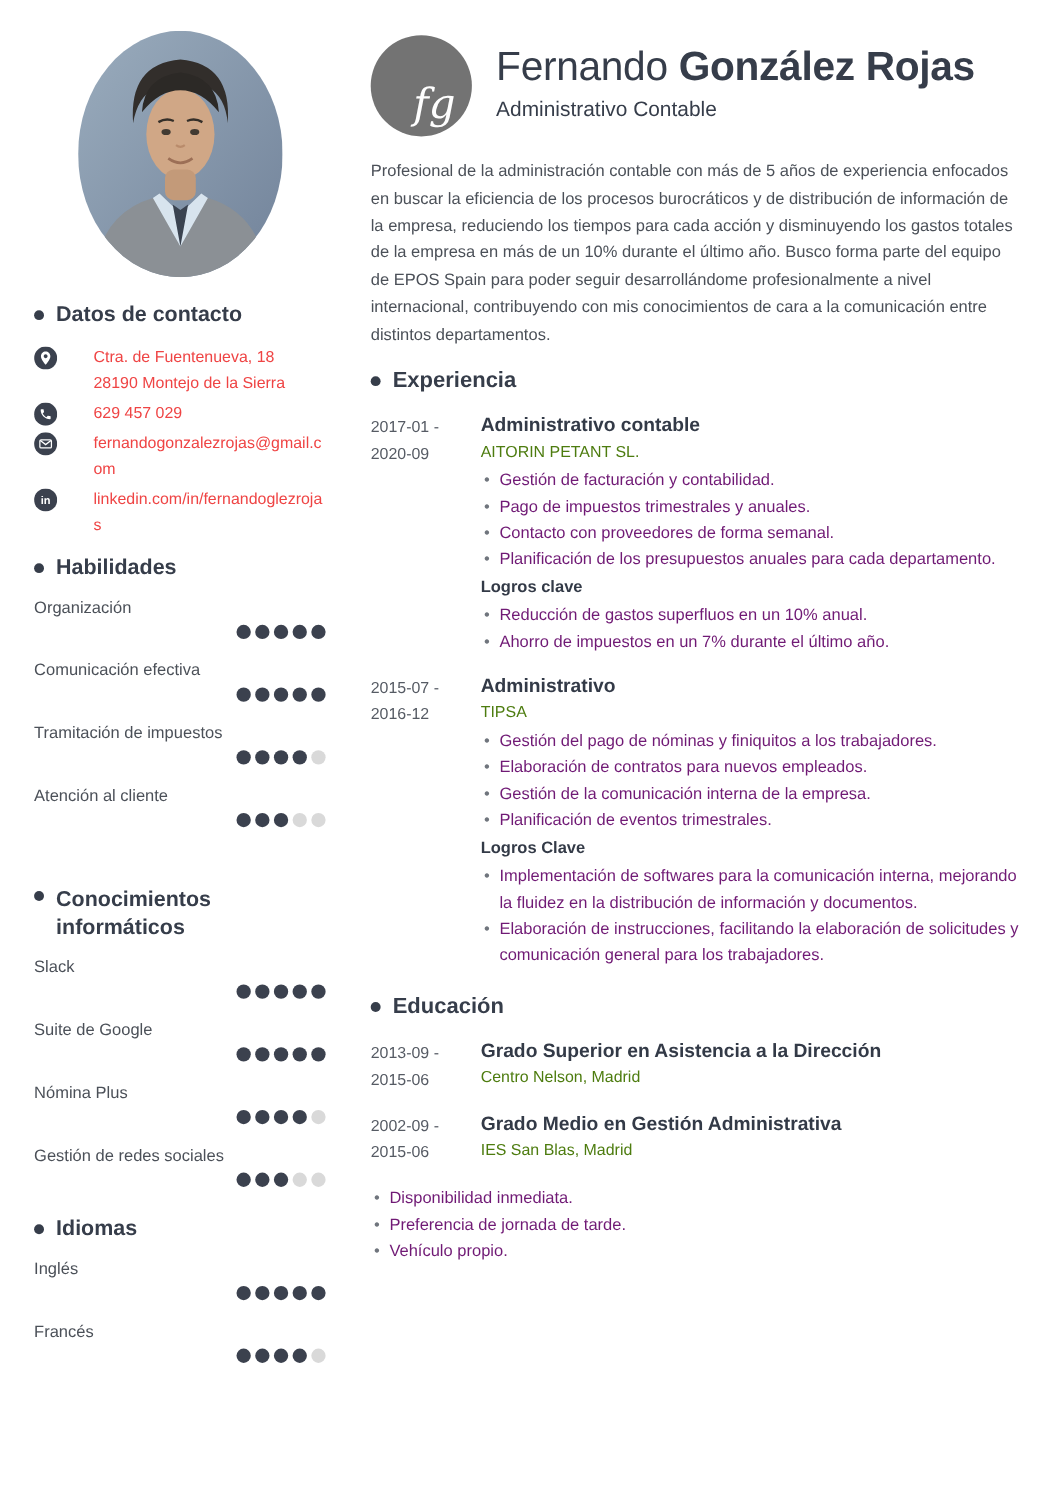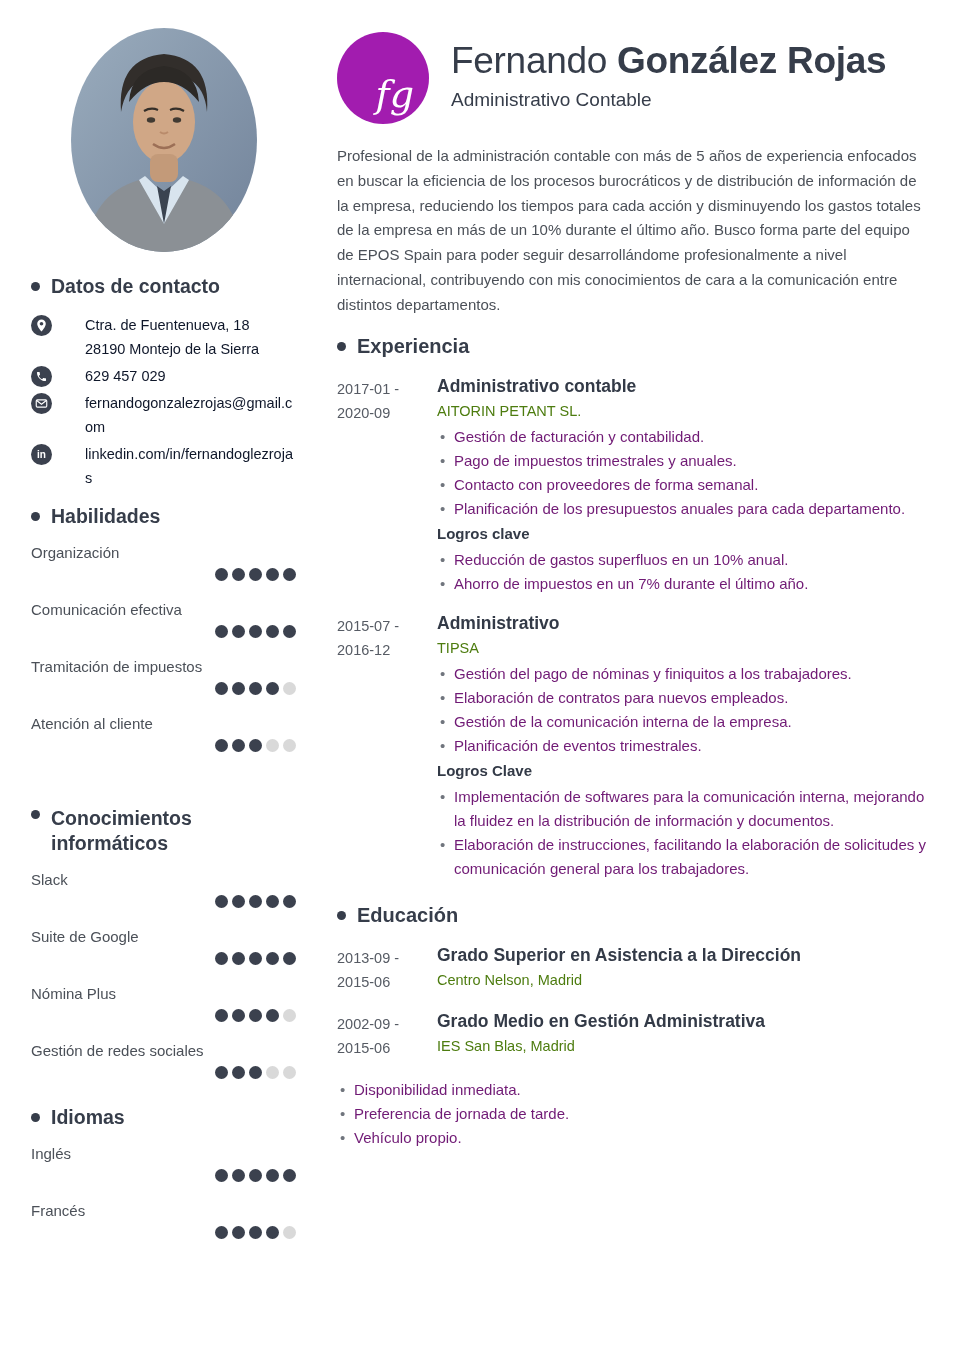--- a/index.html
+++ b/index.html
@@ -31,34 +31,34 @@
 
   .sidebar .sec-h.h-contact { margin-top:22px; }
   .sidebar .sec-h.h-skills  { margin-top:14px; }
   .sidebar .sec-h.h-soft    { margin-top:20px; }
   .sidebar .sec-h.h-lang    { margin-top:26px; }
 
   .contact { margin-top:14px; }
   .c-item { display:flex; gap:11px; align-items:flex-start; margin-bottom:3px; }
   .c-icon { width:43px; height:21px; flex:0 0 auto; margin-top:2px; }
   .c-icon svg { display:block; }
-  .c-text { font-size:14.5px; line-height:24px; color:#0f172a; word-break:break-all; }
+  .c-text { font-size:14.5px; line-height:24px; color:#ef4444; word-break:break-all; }
 
   .skill-list { margin-top:14px; }
   .skill { margin-bottom:19px; }
   .skill-label { font-size:15px; line-height:19px; color:#4b5058; margin-bottom:6px; }
   .dots { display:flex; justify-content:flex-end; gap:4px; }
   .dot { width:13px; height:13px; border-radius:50%; background:#3b414e; }
   .dot.empty { background:#d9d9d9; }
 
   
   .main { position:absolute; left:337px; top:0; width:593px; }
   .head { display:flex; gap:22px; margin-top:32px; }
   .monogram {
-    width:92px; height:92px; border-radius:50%; background:#a21caf;
+    width:92px; height:92px; border-radius:50%; background:#737373;
     color:#fff; font-family:"DejaVu Serif", serif; font-style:italic;
     font-size:38px; display:flex; align-items:flex-end; justify-content:flex-end;
     padding:0 15px 8px 0; box-sizing:border-box; flex:0 0 auto;
   }
   .name {
     font-size:37px; line-height:42px; color:#363d4a; font-weight:400;
     margin-top:8px; letter-spacing:-0.3px; white-space:nowrap;
   }
   .name b { font-weight:bold; }
   .jobtitle { font-size:19px; color:#363d4a; margin-top:7px; }

